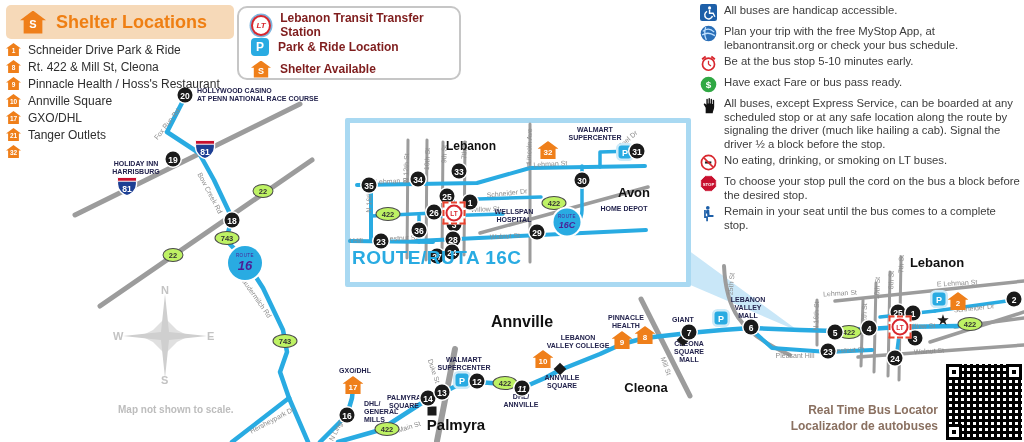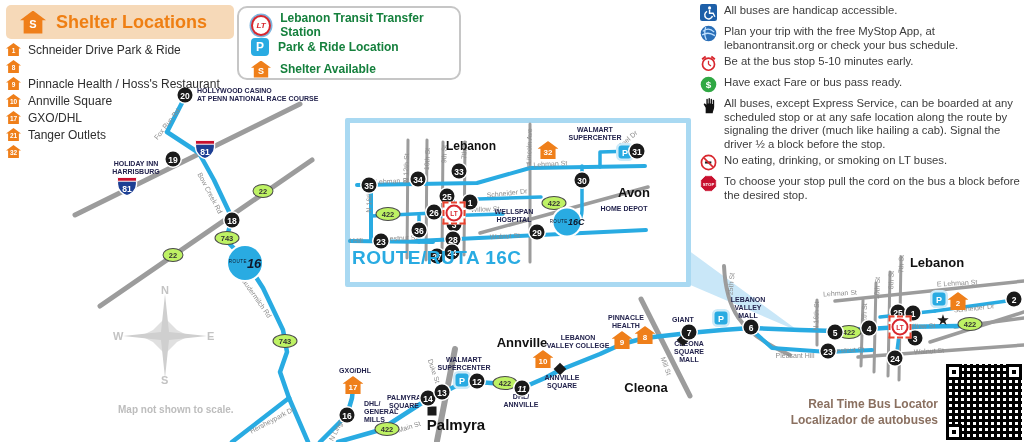--- a/index.html
+++ b/index.html
@@ -29,21 +29,21 @@
         display:flex;align-items:center;justify-content:center;transform:translate(-50%,-50%);z-index:8}
   .ltc{width:13px;height:13px;border-radius:50%;border:2px solid #d8272e;background:#fff;color:#d8272e;
         font-size:6.5px;font-weight:800;display:flex;align-items:center;justify-content:center;}
   .diamond{width:9px;height:9px;background:#1a1a1a;transform:translate(-50%,-50%) rotate(45deg);z-index:6}
   .sqmark{width:9px;height:9px;background:#1a1a1a;transform:translate(-50%,-50%);z-index:6}
   .starmark{color:#1a1a1a;font-size:15px;transform:translate(-50%,-50%);z-index:6;font-family:"DejaVu Sans",sans-serif}
   .shield-oval{background:#bef264;border:1.5px solid #4a4a4a;border-radius:50%;color:#333;
         font-size:7.5px;font-weight:bold;display:flex;align-items:center;justify-content:center;
         transform:translate(-50%,-50%);z-index:6;white-space:nowrap}
   .i81{transform:translate(-50%,-50%);z-index:6}
-  .badge{border-radius:50%;background:#29abe2;color:#0f172a;display:flex;flex-direction:row;
+  .badge{border-radius:50%;background:#29abe2;color:#4c1d95;display:flex;flex-direction:column;
         align-items:center;justify-content:center;transform:translate(-50%,-50%);
         box-shadow:0 0 0 2px #fff;z-index:7;line-height:1}
   .badge .w{font-size:4.5px;letter-spacing:.5px;margin-bottom:1px}
   .badge .n{font-weight:800;font-style:italic}
 
   
   .street{color:#8c8c8c;font-size:7px;white-space:nowrap;z-index:5}
   .landmark{color:#23234d;font-size:7px;font-weight:bold;text-align:center;line-height:8px;
         white-space:pre-line;z-index:6}
   .town{font-weight:bold;color:#111;white-space:nowrap;z-index:6}
@@ -73,42 +73,42 @@
   .s-row .house-s .shape{position:absolute;inset:0;background:#ef7f1a;
         clip-path:polygon(50% 0,100% 42%,86% 42%,86% 100%,14% 100%,14% 42%,0 42%);}
   .s-row .house-s .num{position:absolute;left:0;right:0;top:30%;text-align:center;color:#fff;
         font-size:6.5px;font-weight:bold}
   .s-row .lbl{font-size:12px;color:#2e2e2e}
 
   
   .legend-box{position:absolute;left:237px;top:6px;width:224px;height:74px;border:2px solid #c6c6c6;
         border-radius:10px;background:#fff;z-index:10;padding:6px 0 0 12px;box-sizing:border-box}
   .lg-row{display:flex;align-items:center;gap:9px;height:22px}
-  .lg-row .lbl{font-size:12px;font-weight:bold;color:#15803d}
+  .lg-row .lbl{font-size:12px;font-weight:bold;color:#7f1d1d}
   .lg-lt{width:21px;height:21px;border-radius:50%;border:2.5px solid #d8272e;background:#fff;
         box-shadow:0 0 0 1.5px #7db5e0;color:#d8272e;font-weight:800;font-style:italic;font-size:8px;
         display:flex;align-items:center;justify-content:center;box-sizing:border-box}
   .lg-p{width:18px;height:18px;border-radius:4px;background:#29abe2;color:#fff;font-weight:bold;
         font-size:12px;display:flex;align-items:center;justify-content:center}
   .lg-house{position:relative;width:20px;height:17px}
   .lg-house .shape{position:absolute;inset:0;background:#ef7f1a;
         clip-path:polygon(50% 0,100% 42%,86% 42%,86% 100%,14% 100%,14% 42%,0 42%);}
   .lg-house .num{position:absolute;left:0;right:0;top:30%;text-align:center;color:#fff;
         font-size:9px;font-weight:800}
 
   
   .info-panel{position:absolute;left:700px;top:4px;width:322px;z-index:10}
   .i-row{display:flex;align-items:flex-start;gap:6px;margin-bottom:3px}
   .i-row .ic{flex:0 0 18px;height:18px}
   .i-row .txt{font-size:11.3px;line-height:13.5px;color:#3c3c3c}
 
   
   .qr-block{position:absolute;right:2px;bottom:2px;z-index:10;display:flex;align-items:flex-end;gap:8px}
   .qr-caption{text-align:right;color:#8a7060;font-weight:bold;font-size:12px;line-height:16px;
-        margin-bottom:12px}
+        margin-bottom:6px}
   .qr{position:relative;width:76px;height:76px;background:
       repeating-linear-gradient(0deg,#000 0 3px,transparent 3px 6px),
       repeating-linear-gradient(90deg,#000 0 3px,#fff 3px 6px);}
   .qr .f{position:absolute;width:16px;height:16px;border:3px solid #000;background:#fff;box-sizing:border-box}
   .qr .f::after{content:"";position:absolute;left:3px;top:3px;width:4px;height:4px;background:#000}
   .qr .f1{left:0;top:0}.qr .f2{right:0;top:0}.qr .f3{left:0;bottom:0}
 </style>
 </head>
 <body>
 
@@ -226,21 +226,21 @@
 MALL</div>
       <div class="landmark" style="left: 748px; top: 308px; transform: translate(-50%, -50%);">LEBANON
 VALLEY
 MALL</div>
       <div class="landmark" style="left: 595px; top: 134px; transform: translate(-50%, -50%);">WALMART
 SUPERCENTER</div>
       <div class="landmark" style="left: 624px; top: 209px; transform: translate(-50%, -50%);">HOME DEPOT</div>
       <div class="landmark" style="left: 514px; top: 216px; transform: translate(-50%, -50%);">WELLSPAN
 HOSPITAL</div>
       <div class="town" style="left: 456px; top: 424px; font-size: 15px; transform: translate(-50%, -50%);">Palmyra</div>
-      <div class="town" style="left: 522px; top: 342px; font-size: 13px; transform: translate(-50%, -50%);">Annville</div>
+      <div class="town" style="left: 522px; top: 322px; font-size: 16px; transform: translate(-50%, -50%);">Annville</div>
       <div class="town" style="left: 646px; top: 387px; font-size: 13px; transform: translate(-50%, -50%);">Cleona</div>
       <div class="town" style="left: 937px; top: 262px; font-size: 13px; transform: translate(-50%, -50%);">Lebanon</div>
       <div class="town" style="left: 471px; top: 146px; font-size: 12px; transform: translate(-50%, -50%);">Lebanon</div>
       <div class="town" style="left: 634px; top: 192px; font-size: 13px; transform: translate(-50%, -50%);">Avon</div>
       <div class="i81" style="left: 205px; top: 151px;"><svg width="23" height="21" viewBox="0 0 24 22">
           <path d="M2 2h20v7c0 7-6 11-10 12C8 20 2 16 2 9z" fill="#1d3f94" stroke="#fff" stroke-width="1.4"></path>
           <path d="M2 2h20v4H2z" fill="#c8102e" stroke="#fff" stroke-width="1"></path>
           <text x="12" y="17" text-anchor="middle" fill="#fff" font-size="9" font-weight="bold" font-family="Liberation Sans, sans-serif">81</text>
         </svg></div>
       <div class="i81" style="left: 127px; top: 188px;"><svg width="23" height="21" viewBox="0 0 24 22">
@@ -368,20 +368,21 @@
             <span class="shape"></span>
             <span class="num">1</span>
           </span>
           <span class="lbl">Schneider Drive Park &amp; Ride</span>
         </div>
         <div class="s-row">
           <span class="house-s">
             <span class="shape"></span>
             <span class="num">8</span>
           </span>
+          <span class="lbl">Rt. 422 &amp; Mill St, Cleona</span>
         </div>
         <div class="s-row">
           <span class="house-s">
             <span class="shape"></span>
             <span class="num">9</span>
           </span>
           <span class="lbl">Pinnacle Health / Hoss's Restaurant</span>
         </div>
         <div class="s-row">
           <span class="house-s">
@@ -476,20 +477,28 @@
             <path d="M5.5 5.5 L18.5 18.5" stroke="#d8272e" stroke-width="2.4"></path>
           </svg></span>
         <span class="txt">No eating, drinking, or smoking on LT buses.</span>
       </div>
       <div class="i-row">
         <span class="ic"><svg width="17" height="17" viewBox="0 0 24 24">
             <polygon points="7.5,1 16.5,1 23,7.5 23,16.5 16.5,23 7.5,23 1,16.5 1,7.5" fill="#c8102e" stroke="#fff" stroke-width="1"></polygon>
             <text x="12" y="15" text-anchor="middle" fill="#fff" font-size="6" font-weight="bold" font-family="Liberation Sans, sans-serif">STOP</text>
           </svg></span>
         <span class="txt">To choose your stop pull the cord on the bus a block before the desired stop.</span>
+      </div>
+      <div class="i-row">
+        <span class="ic"><svg width="17" height="17" viewBox="0 0 24 24">
+            <circle cx="11" cy="4" r="2.6" fill="#1d5fa8"></circle>
+            <path d="M9 7h4l.5 7H19v3h-8.5l-.5-5H8z" fill="#1d5fa8"></path>
+            <path d="M7 7v10h3v6" stroke="#1d5fa8" stroke-width="2.4" fill="none"></path>
+          </svg></span>
+        <span class="txt">Remain in your seat until the bus comes to a complete stop.</span>
       </div>
     </div>
 
   <div class="qr-block">
     <div class="qr-caption">
       <div>Real Time Bus Locator</div>
       <div>Localizador de autobuses</div>
     </div>
     <div class="qr">
       <div class="f f1"></div>

